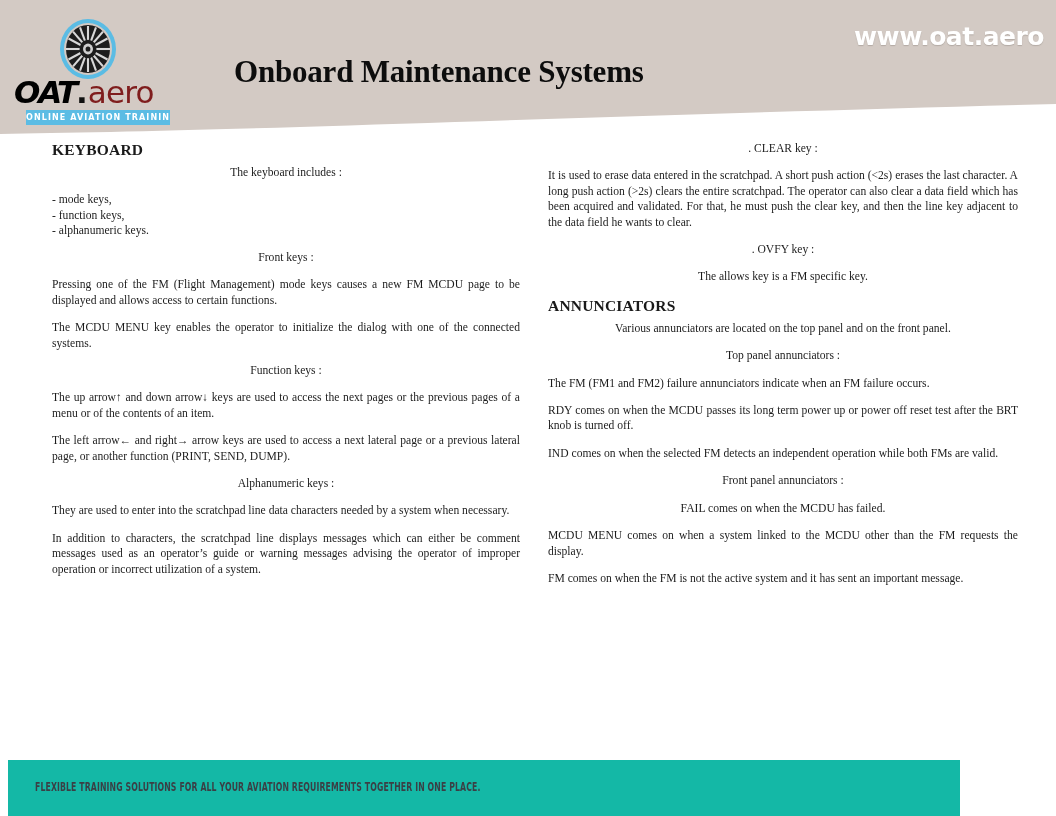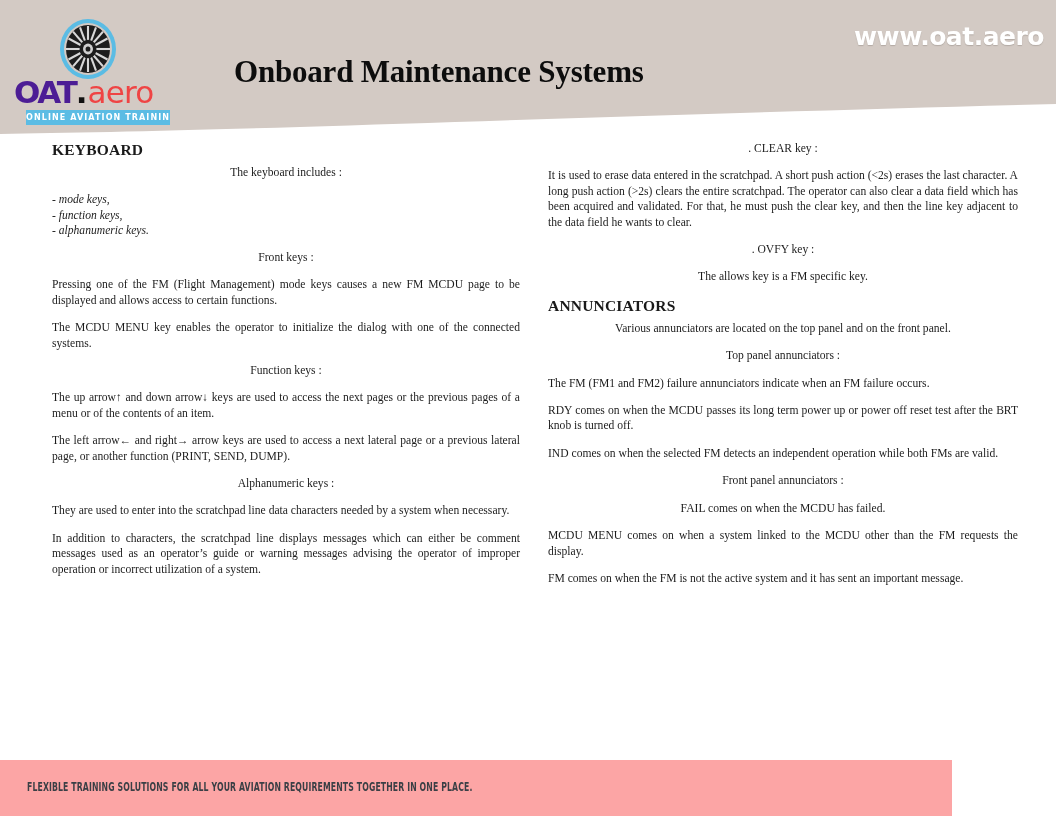--- a/index.html
+++ b/index.html
@@ -75,29 +75,30 @@
     top: 57px;
     width: 156px;
     height: 34px;
     font-family: "DejaVu Sans", sans-serif;
     font-size: 31px;
     line-height: 34px;
     white-space: nowrap;
   }
   .logo-oat {
     font-weight: bold;
-    color: #4c1d95;
+    color: #000000;
     letter-spacing: -2.2px;
+    font-style: italic;
   }
   .logo-dot {
     font-weight: bold;
     color: #111111;
   }
   .logo-aero {
-    color: #ef4444;
+    color: #7f1d1d;
     letter-spacing: -0.8px;
   }
   .logo-tagline {
     position: absolute;
     left: 14px;
     top: 92px;
     width: 144px;
     height: 15px;
     background: #5bbce4;
     color: #ffffff;
@@ -150,31 +151,30 @@
   .bullets {
     margin: 0 0 12px 0;
     padding: 0;
     list-style: none;
   }
   .bullets li {
     font-family: "Liberation Serif", serif;
     font-size: 11.6px;
     line-height: 15.2px;
     color: #1c1c1c;
-    font-style: italic;
   }
 
   
   .footer {
     position: absolute;
-    left: 0;
+    left: 8px;
     top: 760px;
     width: 952px;
     height: 56px;
-    background: #fca5a5;
+    background: #14b8a6;
   }
   .footer-tagline {
     position: absolute;
     left: 27px;
     top: 19px;
     font-family: "DejaVu Sans", sans-serif;
     font-weight: bold;
     font-size: 12.5px;
     color: #3a3f45;
     letter-spacing: 0.2px;

